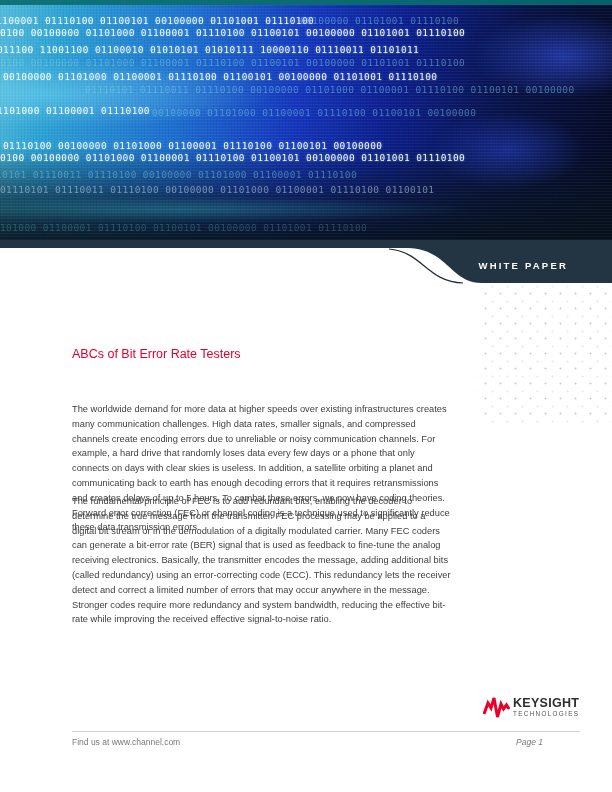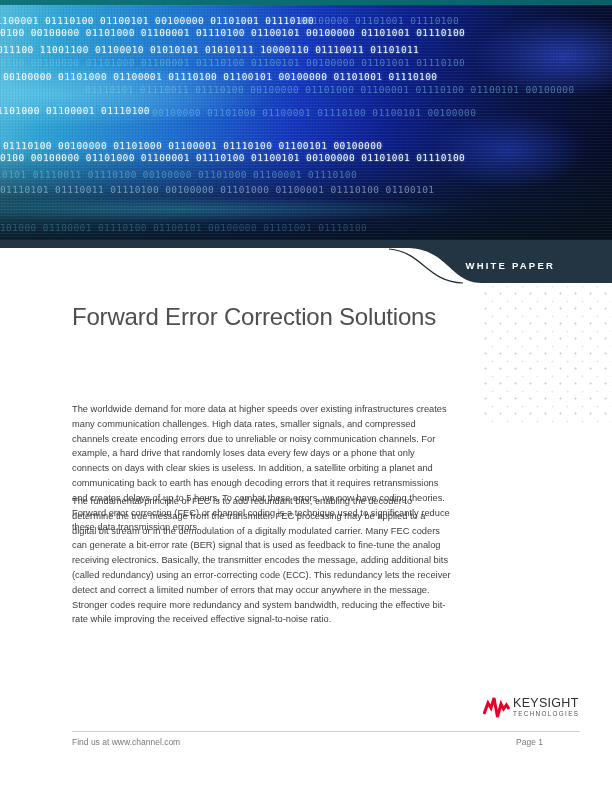--- a/index.html
+++ b/index.html
@@ -39,21 +39,21 @@
     font-size:9.5px; letter-spacing:.4px;
   }
   .s-bright { color:rgba(252,255,255,.97); text-shadow:0 0 3px rgba(160,230,255,.55); }
   .s-faint  { color:rgba(125,205,235,.50); }
   .s-dim    { color:rgba(185,205,225,.60); }
   .s-vfaint { color:rgba(110,190,185,.30); }
 
   
   .band-svg { position:absolute; top:238px; left:0; }
   .white-paper-label {
-    position:absolute; top:260px; left:412px; width:143px;
+    position:absolute; top:260px; left:425px; width:143px;
     text-align:right; color:#ffffff;
     font-size:9.5px; font-weight:bold; letter-spacing:2.2px;
   }
 
   
   .dot-grid {
     position:absolute; top:286px; left:478px; width:134px; height:140px;
     background-image:
       radial-gradient(circle, rgba(185,185,192,.65) .8px, transparent 1.3px),
       radial-gradient(circle, rgba(205,205,212,.45) .8px, transparent 1.3px);
@@ -74,31 +74,31 @@
     position:absolute; left:72px; width:380px;
     font-size:9.3px; line-height:14.8px; color:#3e3e40;
   }
   .par-1 { top:366px;margin-top:36px; }
   .par-2 { top:494px; }
 
   
   .logo-spark { position:absolute; left:483px; top:697px; }
   .logo-brand {
     position:absolute; left:513px; top:696px;
-    font-size:12.5px; font-weight:normal; color:#2e2e30; letter-spacing:.3px;
+    font-size:12.5px; font-weight:bold; color:#2e2e30; letter-spacing:.3px;
   }
   .logo-sub {
     position:absolute; left:513px; top:710px;
     font-size:6.3px; color:#55565a; letter-spacing:1.35px;
   }
 
   
   .footer-rule { position:absolute; left:72px; top:731px; width:508px; height:1px; background:#cfcfcf; }
   .footer-left  { position:absolute; left:72px; top:737px; font-size:8.5px; color:#7a7a7e; }
-  .footer-right { position:absolute; left:472px; top:737px; width:71px; text-align:right; font-size:8.5px; color:#7a7a7e; }
+  .footer-right { position:absolute; left:472px; top:737px; width:71px; text-align:right; font-size:8.5px; color:#7a7a7e;font-style:italic; }
 </style>
 </head>
 <body>
 
 <div class="page">
 
   <div class="top-stripe"></div>
 
   <div class="banner" id="banner">
       <div class="bin s-bright" style="left: -4px; top: 10px;">1100001 01110100 01100101 00100000 01101001 01110100</div>
@@ -118,21 +118,21 @@
     </div>
 
   <svg class="band-svg" width="612" height="50" viewBox="0 0 612 50">
     <path d="M0 2 L612 2 L612 45 L482 45 C450 45 448 11 408 10 L0 10 Z" fill="#233443"></path>
     <path d="M389 11 C423 14 427 44 463 45" fill="none" stroke="#1f2c3a" stroke-width="1.2"></path>
   </svg>
   <div class="white-paper-label">WHITE PAPER</div>
 
   <div class="dot-grid"></div>
 
-  <div class="doc-title">Forward Error Correction Solutions</div>
+  <div class="doc-subtitle">ABCs of Bit Error Rate Testers</div>
   <div class="body-par par-1">The worldwide demand for more data at higher speeds over existing infrastructures creates many communication challenges. High data rates, smaller signals, and compressed channels create encoding errors due to unreliable or noisy communication channels. For example, a hard drive that randomly loses data every few days or a phone that only connects on days with clear skies is useless. In addition, a satellite orbiting a planet and communicating back to earth has enough decoding errors that it requires retransmissions and creates delays of up to 5 hours. To combat these errors, we now have coding theories. Forward error correction (FEC) or channel coding is a technique used to significantly reduce these data transmission errors.</div>
   <div class="body-par par-2">The fundamental principle of FEC is to add redundant bits, enabling the decoder to determine the true message from the transmitter. FEC processing may be applied to a digital bit stream or in the demodulation of a digitally modulated carrier. Many FEC coders can generate a bit-error rate (BER) signal that is used as feedback to fine-tune the analog receiving electronics. Basically, the transmitter encodes the message, adding additional bits (called redundancy) using an error-correcting code (ECC). This redundancy lets the receiver detect and correct a limited number of errors that may occur anywhere in the message. Stronger codes require more redundancy and system bandwidth, reducing the effective bit-rate while improving the received effective signal-to-noise ratio.</div>
 
   <svg class="logo-spark" width="27" height="21" viewBox="0 0 27 21">
     <polyline points="1,17 5,6 8,11 11,1 14.5,20 18,7 20.5,12 23.5,8 26,12" fill="none" stroke="#e90029" stroke-width="3" stroke-linejoin="miter" stroke-linecap="butt"></polyline>
   </svg>
   <div class="logo-brand">KEYSIGHT</div>
   <div class="logo-sub">TECHNOLOGIES</div>
 
   <div class="footer-rule"></div>

